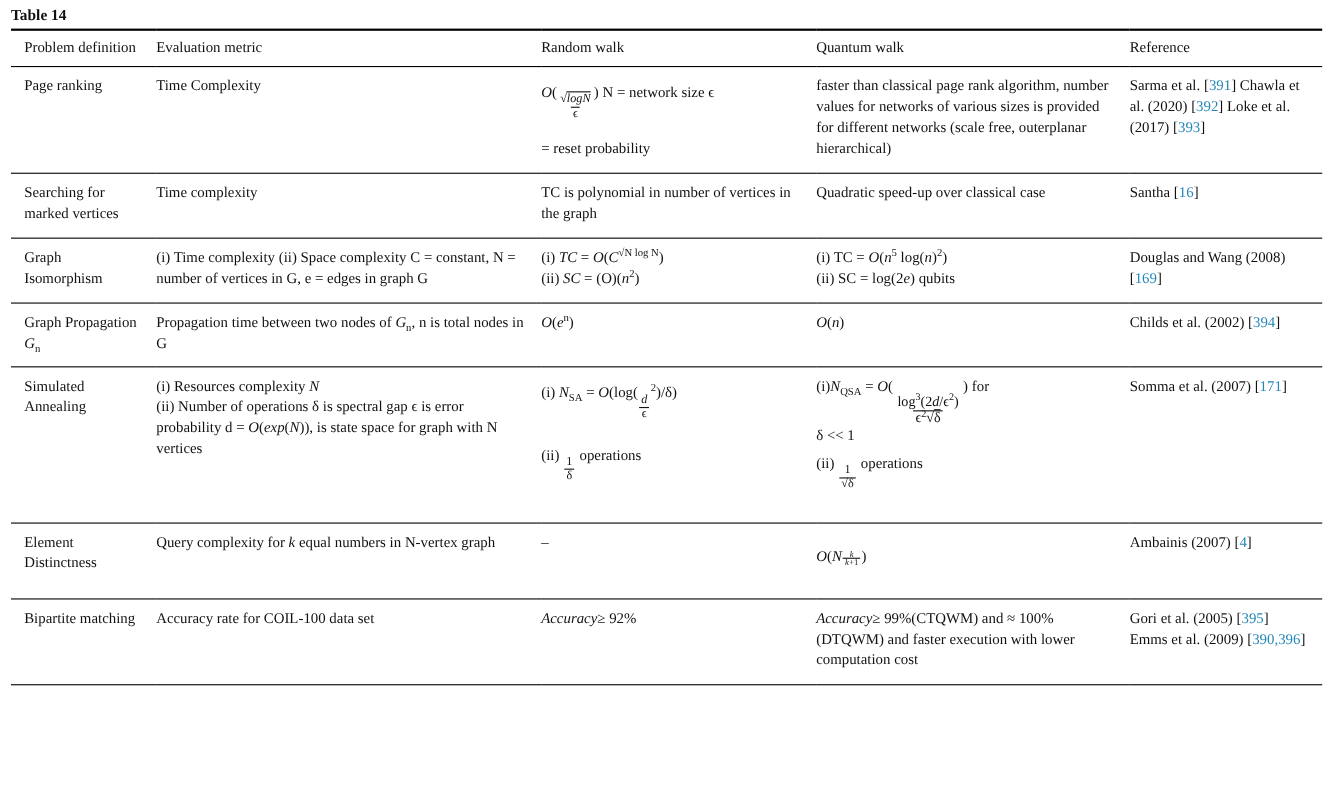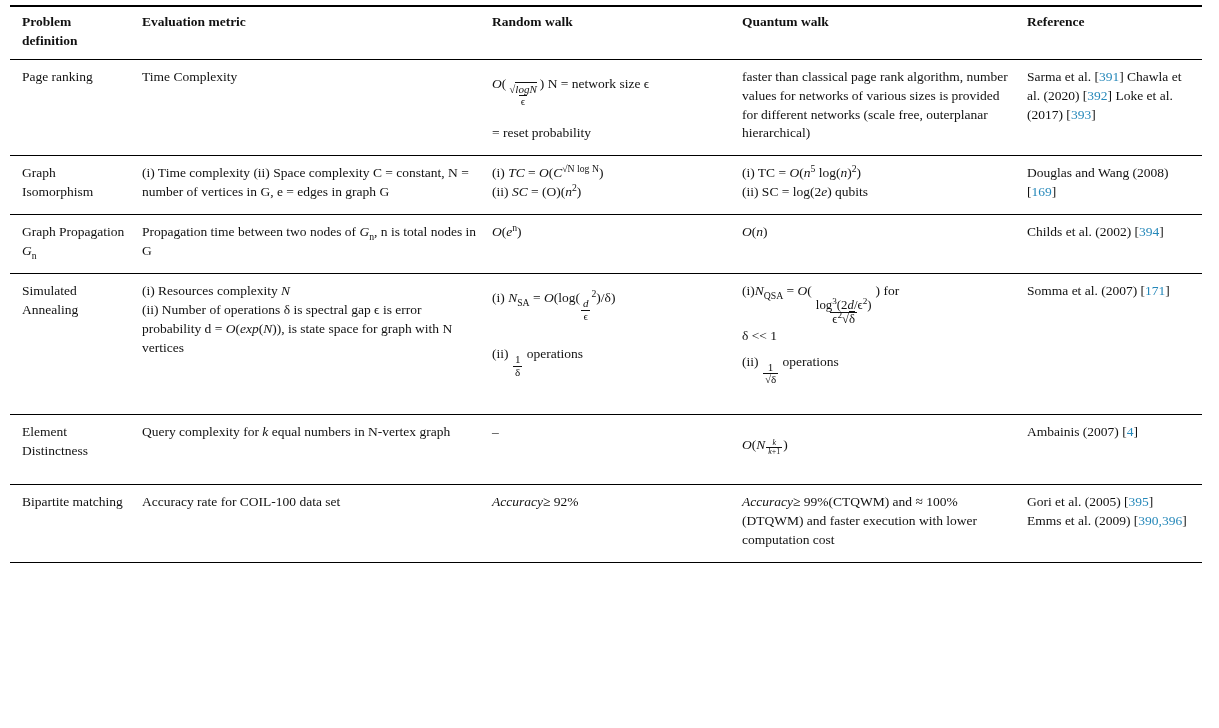--- a/index.html
+++ b/index.html
@@ -8,21 +8,21 @@
     font-family:"Liberation Serif","DejaVu Serif",serif;
     font-size:13.5px;line-height:1.4;
     -webkit-font-smoothing:antialiased;
   }
   .page{padding:5px 14px 0 10px;}
   .tbl-title{font-weight:bold;font-size:14px;margin:0 0 1px 0;}
   .tbl-caption{font-size:13.5px;margin:0 0 6px 0;}
   table{border-collapse:collapse;table-layout:fixed;width:1192px;}
   thead th{
     border-top:2px solid #000;border-bottom:1.6px solid #000;
-    font-weight:bold;text-align:left;vertical-align:top;
+    font-weight:normal;text-align:left;vertical-align:top;
     padding:6px 14px 8px 0;font-size:13.5px;
   }
   tbody td{
     border-bottom:1.6px solid #000;
     vertical-align:top;text-align:left;
     padding:8px 14px 12px 0;
     font-family:Liberation Serif, serif;
   }
   th:first-child,td:first-child{padding-left:12px;}
   sup{font-size:0.72em;line-height:0;}
@@ -38,20 +38,21 @@
   .frac .n{padding:0 2px;}
   .frac.big{font-size:0.95em;vertical-align:-1.1em;margin:0 2px;}
   sup .frac{font-size:0.95em;vertical-align:-0.2em;line-height:1;}
   .supfrac{font-size:0.62em;}
   .cite{color:var(--cite,#2487b9);cursor:pointer;}
 </style>
 </head>
 <body>
 
 <div class="page">
+  <p class="tbl-title">Table 14</p>
 
   <table>
     <colgroup>
       <col style="width:132px">
         <col style="width:350px">
         <col style="width:250px">
         <col style="width:285px">
         <col style="width:175px">
     </colgroup>
     <thead>
@@ -66,20 +67,27 @@
     <tbody>
         <tr>
           <td>Page ranking</td>
           <td>Time Complexity</td>
           <td><i class="scr">O</i>(<span class="frac">
               <span class="n">√<span class="ol"><i>logN</i></span></span>
               <span class="d">ϵ</span>
             </span>) N = network size ϵ<br>= reset probability</td>
           <td>faster than classical page rank algorithm, number values for networks of various sizes is provided for different networks (scale free, outerplanar hierarchical)</td>
           <td>Sarma et al. [<span class="cite">391</span>] Chawla et al. (2020) [<span class="cite">392</span>] Loke et al. (2017) [<span class="cite">393</span>]</td>
+        </tr>
+        <tr>
+          <td>Searching for marked vertices</td>
+          <td>Time complexity</td>
+          <td>TC is polynomial in number of vertices in the graph</td>
+          <td>Quadratic speed-up over classical case</td>
+          <td>Santha [<span class="cite">16</span>]</td>
         </tr>
         <tr>
           <td>Graph Isomorphism</td>
           <td>(i) Time complexity (ii) Space complexity C = constant, N = number of vertices in G, e = edges in graph G</td>
           <td>(i) <i>TC</i> = <i class="scr">O</i>(<i>C</i><sup>√N log N</sup>)<br>(ii) <i>SC</i> = (O)(<i>n</i><sup>2</sup>)</td>
           <td>(i) TC = <i class="scr">O</i>(<i>n</i><sup>5</sup> log(<i>n</i>)<sup>2</sup>)<br>(ii) SC = log(2<i>e</i>) qubits</td>
           <td>Douglas and Wang (2008) [<span class="cite">169</span>]</td>
         </tr>
         <tr>
           <td>Graph Propagation <i>G</i><sub>n</sub></td>

